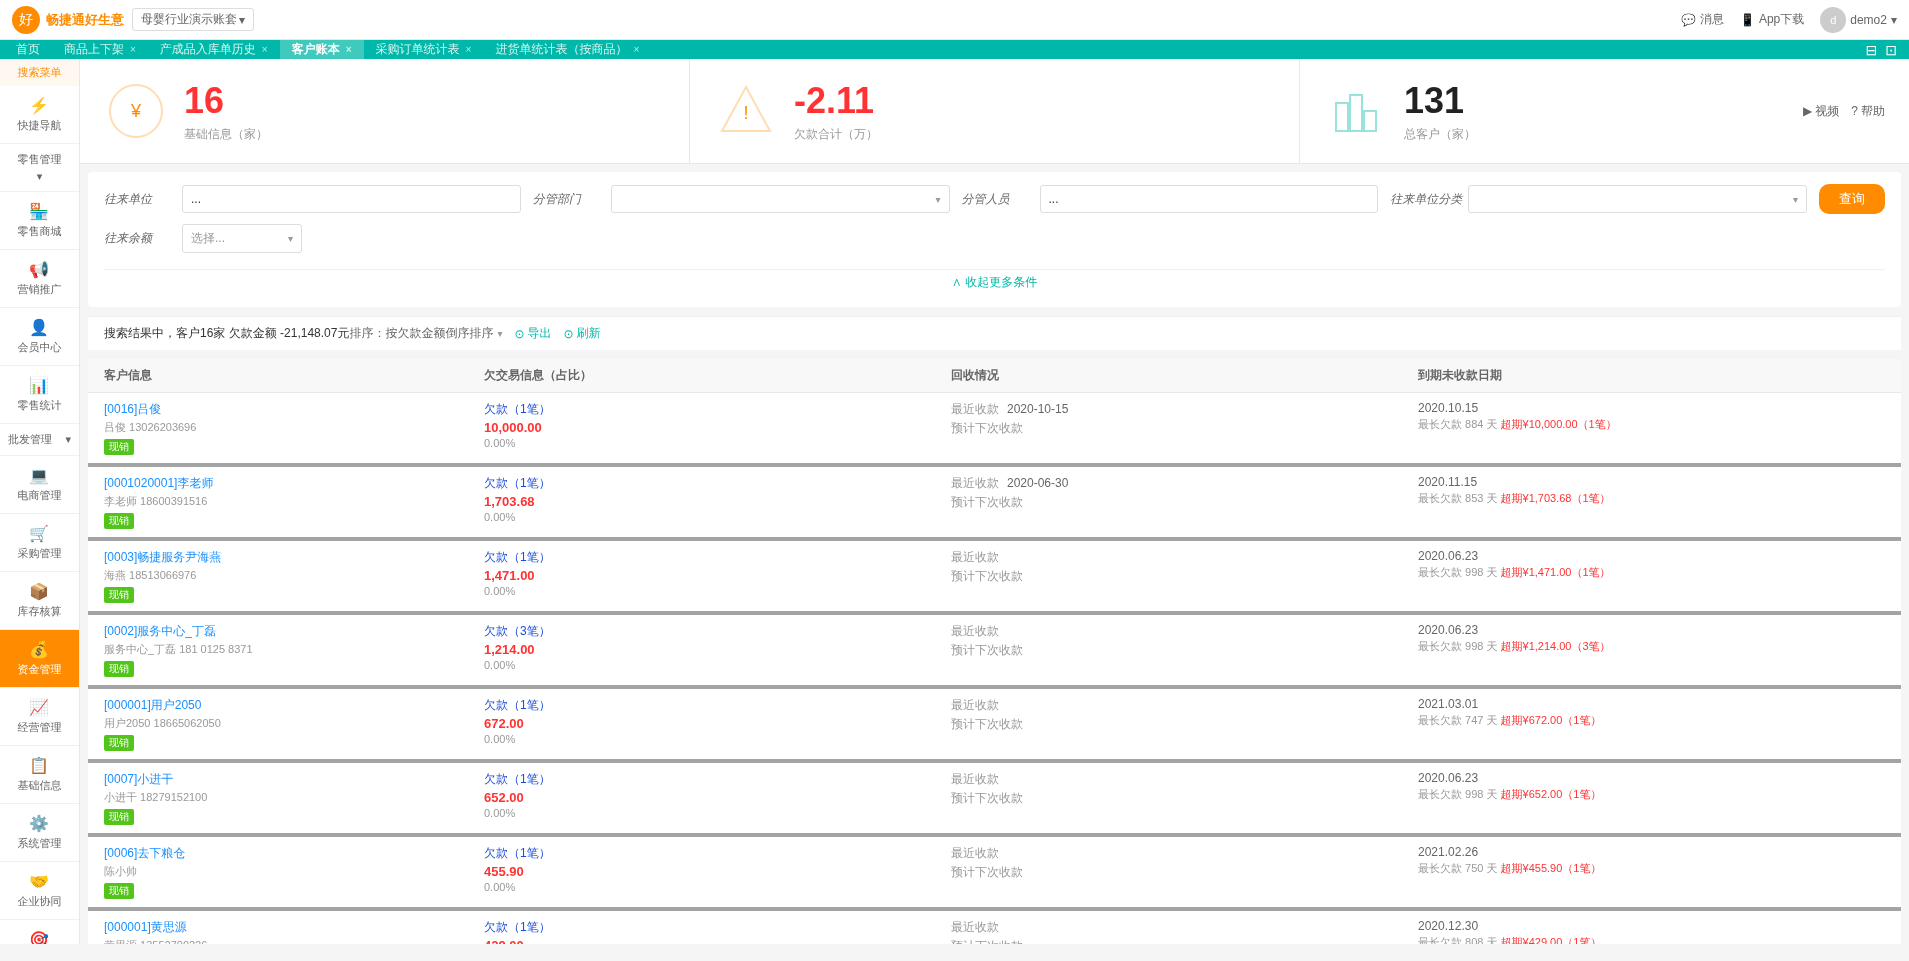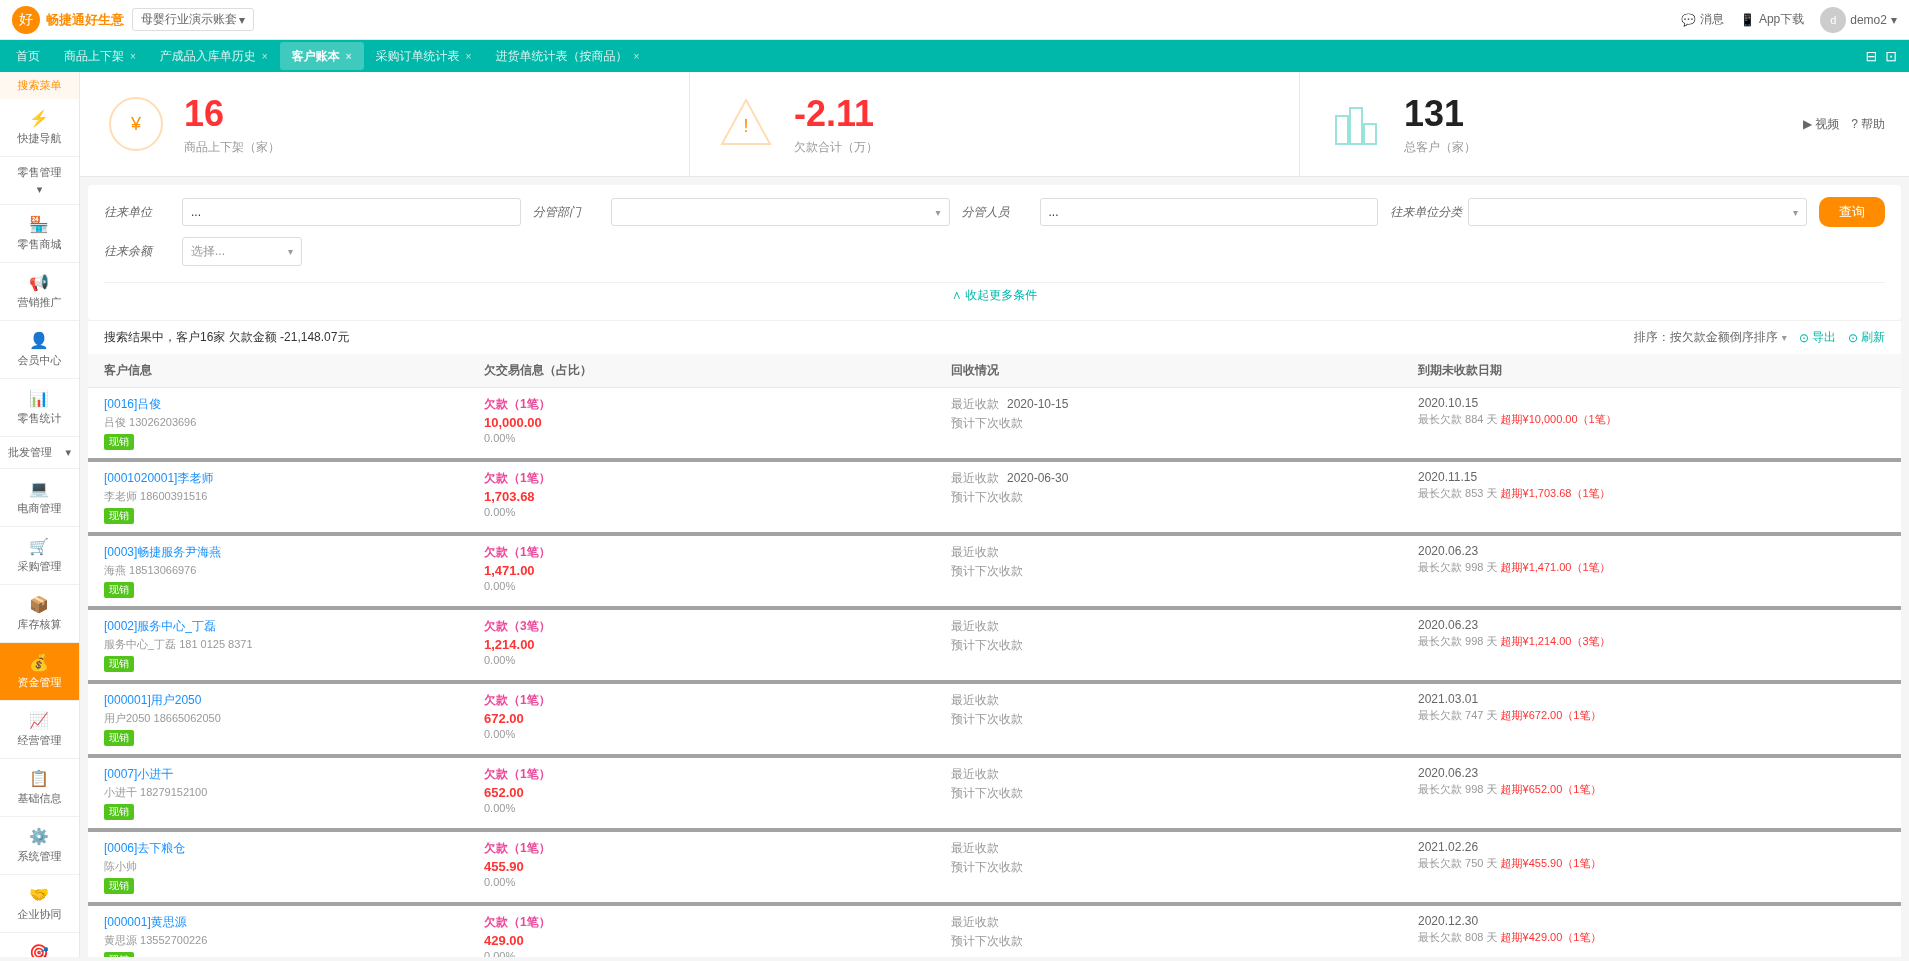--- a/index.html
+++ b/index.html
@@ -10,21 +10,21 @@
     .top-bar-left { display: flex; align-items: center; gap: 8px; }
     .logo-area { display: flex; align-items: center; gap: 6px; }
     .logo-icon { width: 28px; height: 28px; background: #ff8c00; border-radius: 50%; display: flex; align-items: center; justify-content: center; color: white; font-size: 14px; }
     .brand-name { color: #ff8c00; font-size: 13px; font-weight: bold; }
     .industry-selector { display: flex; align-items: center; gap: 2px; color: #666; font-size: 12px; border: 1px solid #ddd; padding: 2px 8px; border-radius: 3px; cursor: pointer; }
     .top-bar-right { display: flex; align-items: center; gap: 16px; }
     .top-right-item { display: flex; align-items: center; gap: 4px; color: #666; font-size: 12px; cursor: pointer; }
     .avatar { width: 26px; height: 26px; border-radius: 50%; background: #ccc; display: flex; align-items: center; justify-content: center; font-size: 11px; color: #fff; }
 
     
-    .nav-tabs { display: flex; background: #00b8a9; height: 32px; align-items: center; padding: 0 4px; overflow: hidden; }
+    .nav-tabs { display: flex; background: #00b8a9; height: 19px; align-items: center; padding: 0 4px; overflow: hidden; }
     .nav-tab { display: flex; align-items: center; gap: 4px; padding: 0 12px; height: 28px; color: rgba(255,255,255,0.85); font-size: 12px; cursor: pointer; white-space: nowrap; border-radius: 3px; }
     .nav-tab.home { background: transparent; }
     .nav-tab.active { background: rgba(255,255,255,0.25); color: #fff; font-weight: bold; }
     .nav-tab .close-x { color: rgba(255,255,255,0.7); font-size: 10px; margin-left: 2px; }
     .nav-tabs-right { margin-left: auto; display: flex; gap: 8px; color: white; font-size: 14px; cursor: pointer; padding-right: 8px; }
 
     
     .main-layout { display: flex; height: calc(961px - 76px); }
 
     
@@ -55,37 +55,37 @@
     .filter-area { background: #fff; padding: 12px 16px; margin: 8px 8px 0 8px; border-radius: 4px; }
     .filter-row { display: flex; align-items: center; gap: 12px; margin-bottom: 10px; }
     .filter-item { display: flex; align-items: center; gap: 8px; flex: 1; }
     .filter-label { color: #666; font-size: 12px; white-space: nowrap; width: 70px; font-style: italic; }
     .filter-input { flex: 1; border: 1px solid #ddd; border-radius: 3px; padding: 5px 8px; font-size: 12px; color: #333; display: flex; align-items: center; justify-content: space-between; cursor: pointer; min-height: 28px; }
     .filter-select { flex: 1; border: 1px solid #ddd; border-radius: 3px; padding: 5px 8px; font-size: 12px; color: #999; display: flex; align-items: center; justify-content: space-between; cursor: pointer; min-height: 28px; }
     .search-btn { background: #ff8c00; color: white; border: none; padding: 6px 20px; border-radius: 10px; cursor: pointer; font-size: 13px; white-space: nowrap; }
     .collapse-bar { text-align: center; padding: 4px; color: #00b8a9; font-size: 12px; cursor: pointer; border-top: 1px solid #f0f0f0; margin-top: 16px; }
 
     
-    .results-header { display: flex; align-items: center; justify-content: space-between; padding: 8px 16px; background: #fff; margin: 0 8px; border-top: 1px solid #f0f0f0; }
+    .results-header { display: flex; align-items: center; padding: 8px 16px; background: #fff; margin: 9px 8px; border-top: 1px solid #f0f0f0; }
     .results-summary { font-size: 12px; color: #666; }
     .results-summary span { color: #333; }
     .results-actions { display: flex; align-items: center; gap: 12px; font-size: 12px; color: #666; }
     .results-sort { display: flex; align-items: center; gap: 4px; cursor: pointer; }
     .action-btn { display: flex; align-items: center; gap: 3px; cursor: pointer; color: #00b8a9; }
 
     
     .data-table { margin: 0 8px 8px 8px; background: #fff; }
     .table-header { display: grid; grid-template-columns: 380px 1fr 1fr 1fr; background: #f8f8f8; border-bottom: 1px solid #e8e8e8; padding: 8px 16px; font-size: 12px; color: #666; font-weight: bold; }
     .table-row { display: grid; grid-template-columns: 380px 1fr 1fr 1fr; border-bottom: 4px solid #a3a3a3; padding: 8px 16px; align-items: start; }
 
     .customer-info .customer-name { color: #1890ff; font-size: 12px; cursor: pointer; }
     .customer-info .customer-detail { color: #999; font-size: 11px; margin: 2px 0; }
     .customer-info .tag { display: inline-block; background: #52c41a; color: white; font-size: 10px; padding: 1px 5px; border-radius: 2px; margin-top: 2px; }
 
-    .debt-info .debt-count { color: #ec4899; font-size: 12px; font-weight: bold; }
+    .debt-info .debt-count { color: #1d4ed8; font-size: 12px; }
     .debt-info .debt-amount { color: #ff3333; font-size: 13px; font-weight: bold; margin: 2px 0; }
     .debt-info .debt-percent { color: #999; font-size: 11px; }
 
     .recovery-info { font-size: 12px; color: #666; }
     .recovery-info .rec-label { color: #999; }
     .recovery-info .rec-date { margin-left: 8px; }
     .recovery-info .rec-next { color: #999; margin-top: 2px; }
 
     .due-date-info { font-size: 12px; color: #666; }
     .due-date-info .due-date { margin-bottom: 2px; }
@@ -231,21 +231,21 @@
     <div class="stats-cards">
       <div class="stat-card">
         <div class="stat-icon">
           <svg viewBox="0 0 56 56" fill="none">
             <circle cx="28" cy="28" r="26" stroke="#ff8c00" stroke-width="2" fill="none" opacity="0.3"></circle>
             <text x="28" y="34" text-anchor="middle" font-size="18" fill="#ff8c00">¥</text>
           </svg>
         </div>
         <div class="stat-info">
           <div class="stat-value red">16</div>
-          <div class="stat-label">商品上下架（家）</div>
+          <div class="stat-label">基础信息（家）</div>
         </div>
       </div>
       <div class="stat-card">
         <div class="stat-icon">
           <svg viewBox="0 0 56 56" fill="none">
             <polygon points="28,4 52,48 4,48" stroke="#ff8c00" stroke-width="2" fill="none" opacity="0.3"></polygon>
             <text x="28" y="36" text-anchor="middle" font-size="18" fill="#ff8c00">!</text>
           </svg>
         </div>
         <div class="stat-info">

